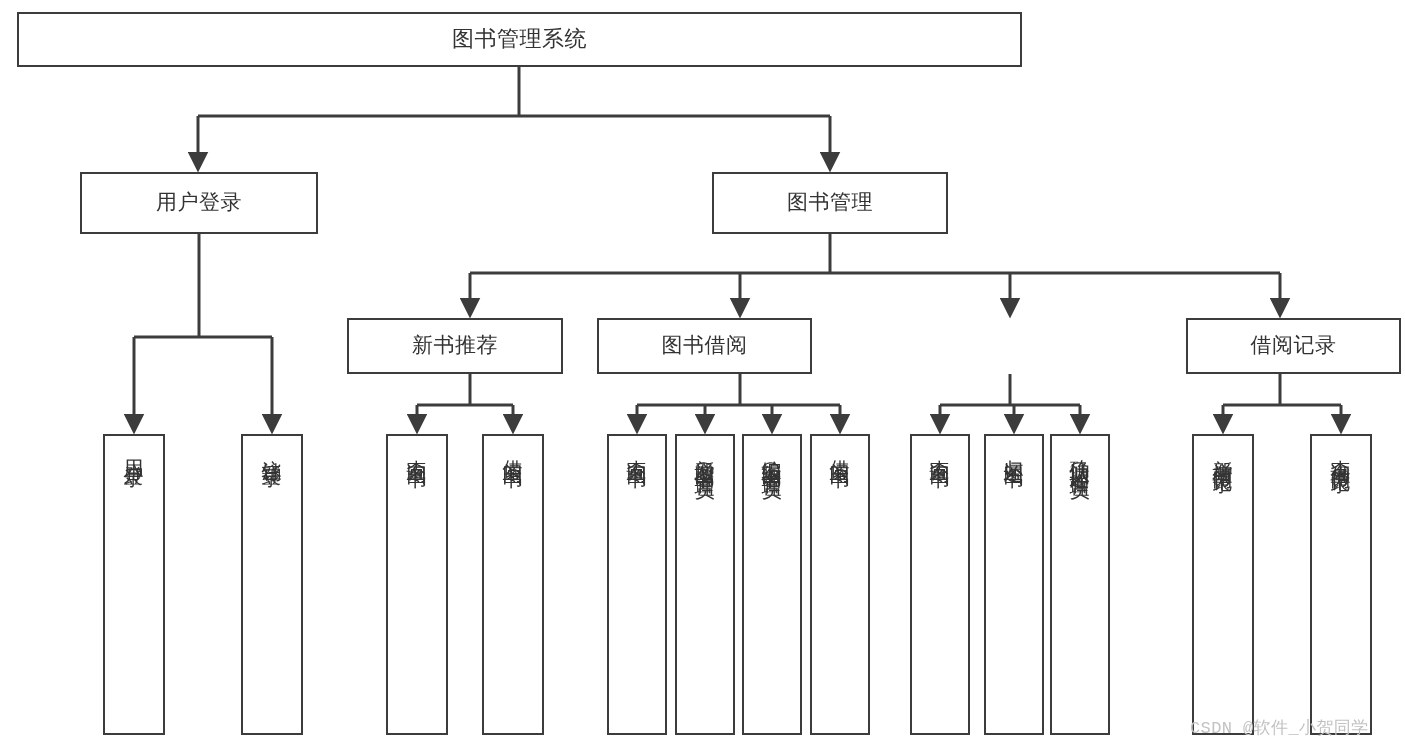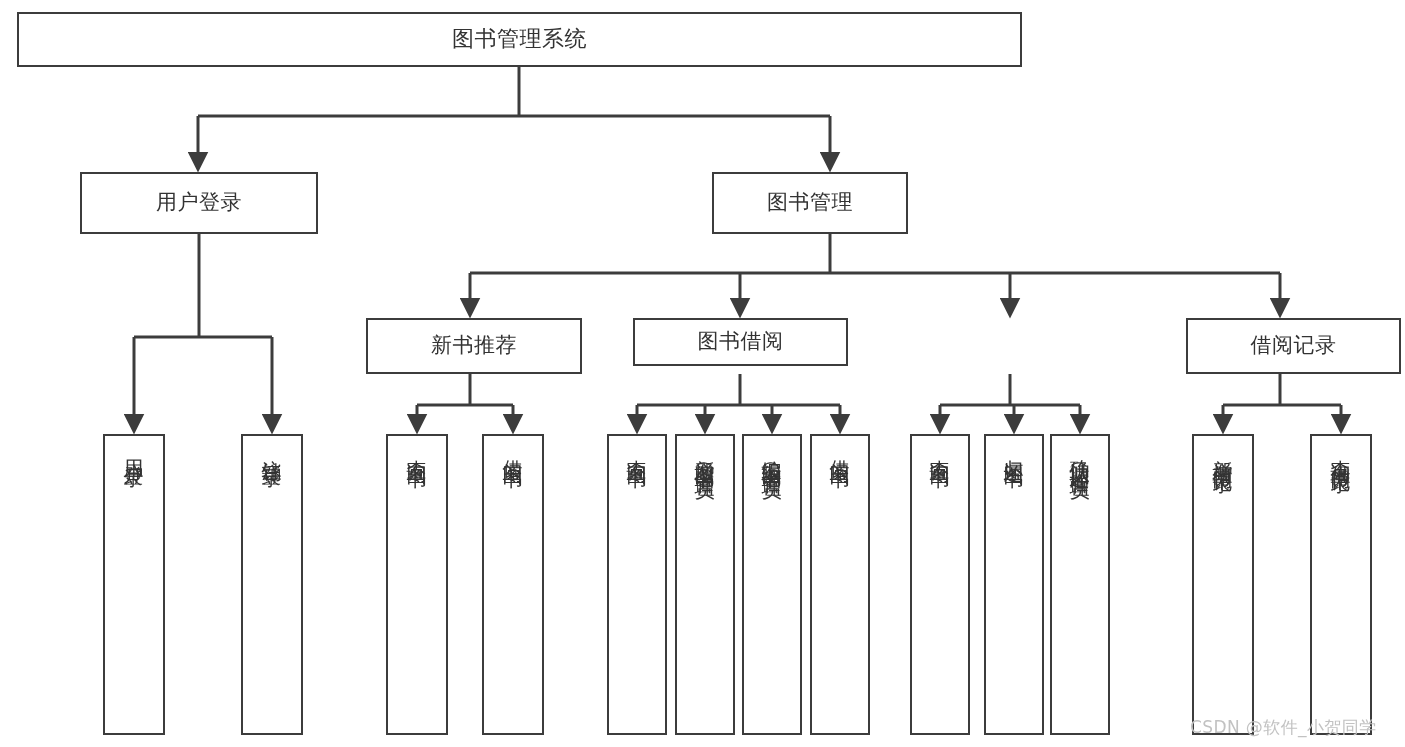--- a/index.html
+++ b/index.html
@@ -64,20 +64,21 @@
     white-space: nowrap;
     line-height: 1;
   }
   .watermark {
     position: absolute;
     font-size: 17px;
     color: #c2c2c2;
     white-space: nowrap;
     letter-spacing: 0.4px;
     user-select: none;
+    font-family: Liberation Mono, monospace;
   }
 </style>
 </head>
 <body>
 
 <div id="canvas">
 
   <svg class="wires" viewBox="0 0 1405 747" xmlns="http://www.w3.org/2000/svg">
     <defs>
       <marker id="arrow" viewBox="0 0 12 12" refX="6" refY="6" markerWidth="7" markerHeight="7" orient="auto-start-reverse">
@@ -128,28 +129,28 @@
     </g>
   </svg>
 
   <div class="node h root" style="left:17px; top:12px; width:1005px; height:55px;">
     <span class="label">图书管理系统</span>
   </div>
 
   <div class="node h" style="left:80px; top:172px; width:238px; height:62px;">
     <span class="label">用户登录</span>
   </div>
-  <div class="node h" style="left:712px; top:172px; width:196px; height:62px;">
+  <div class="node h" style="left:712px; top:172px; width:236px; height:62px;">
     <span class="label">图书管理</span>
   </div>
 
-  <div class="node h" style="left:366px; top:318px; width:216px; height:56px;">
+  <div class="node h" style="left:347px; top:318px; width:216px; height:56px;">
     <span class="label">新书推荐</span>
   </div>
-  <div class="node h" style="left:633px; top:318px; width:215px; height:48px;">
+  <div class="node h" style="left:597px; top:318px; width:215px; height:56px;">
     <span class="label">图书借阅</span>
   </div>
   <div class="node h" style="left:1173px; top:318px; width:215px; height:56px;margin-left:13px;">
     <span class="label">借阅记录</span>
   </div>
 
   <div class="node v" style="left:103px; top:434px; width:62px; height:301px;">
     <span class="label">用户登录</span>
   </div>
   <div class="node v" style="left:241px; top:434px; width:62px; height:301px;">

